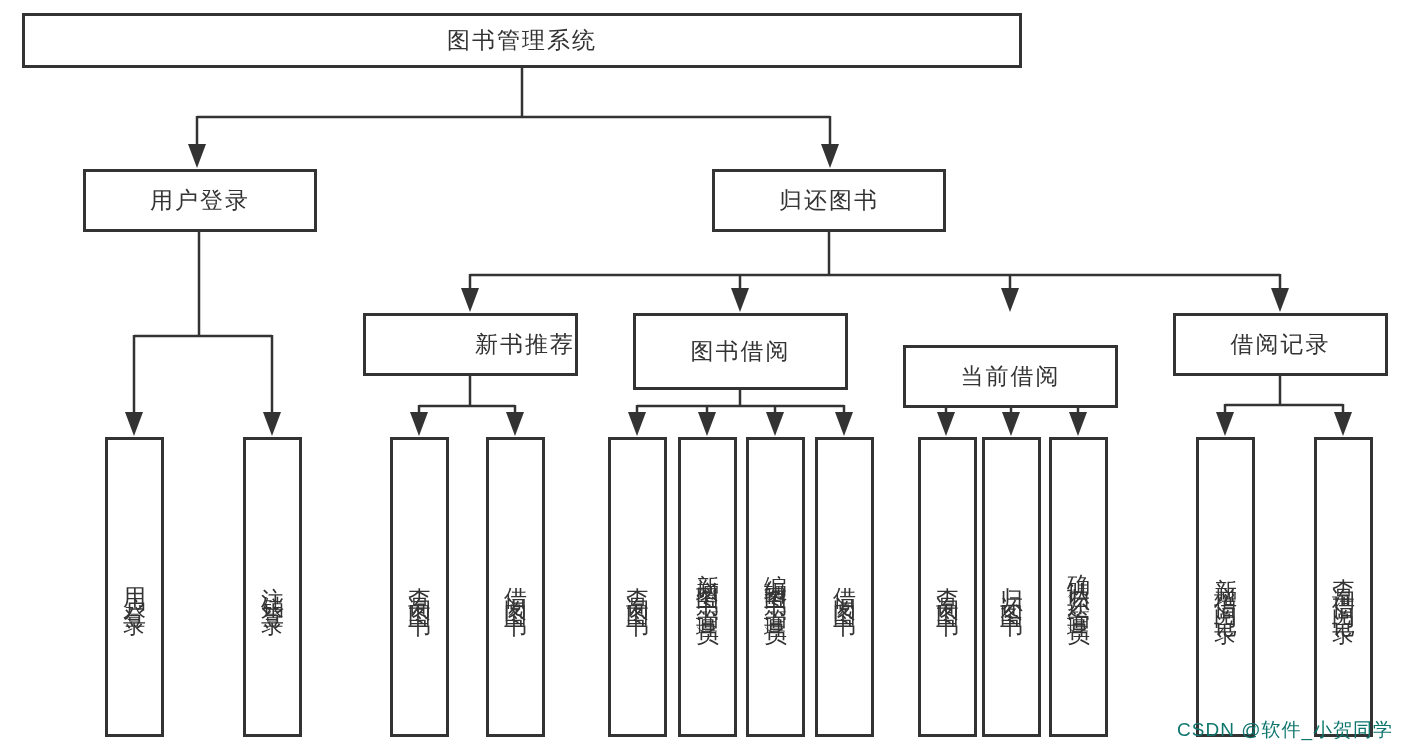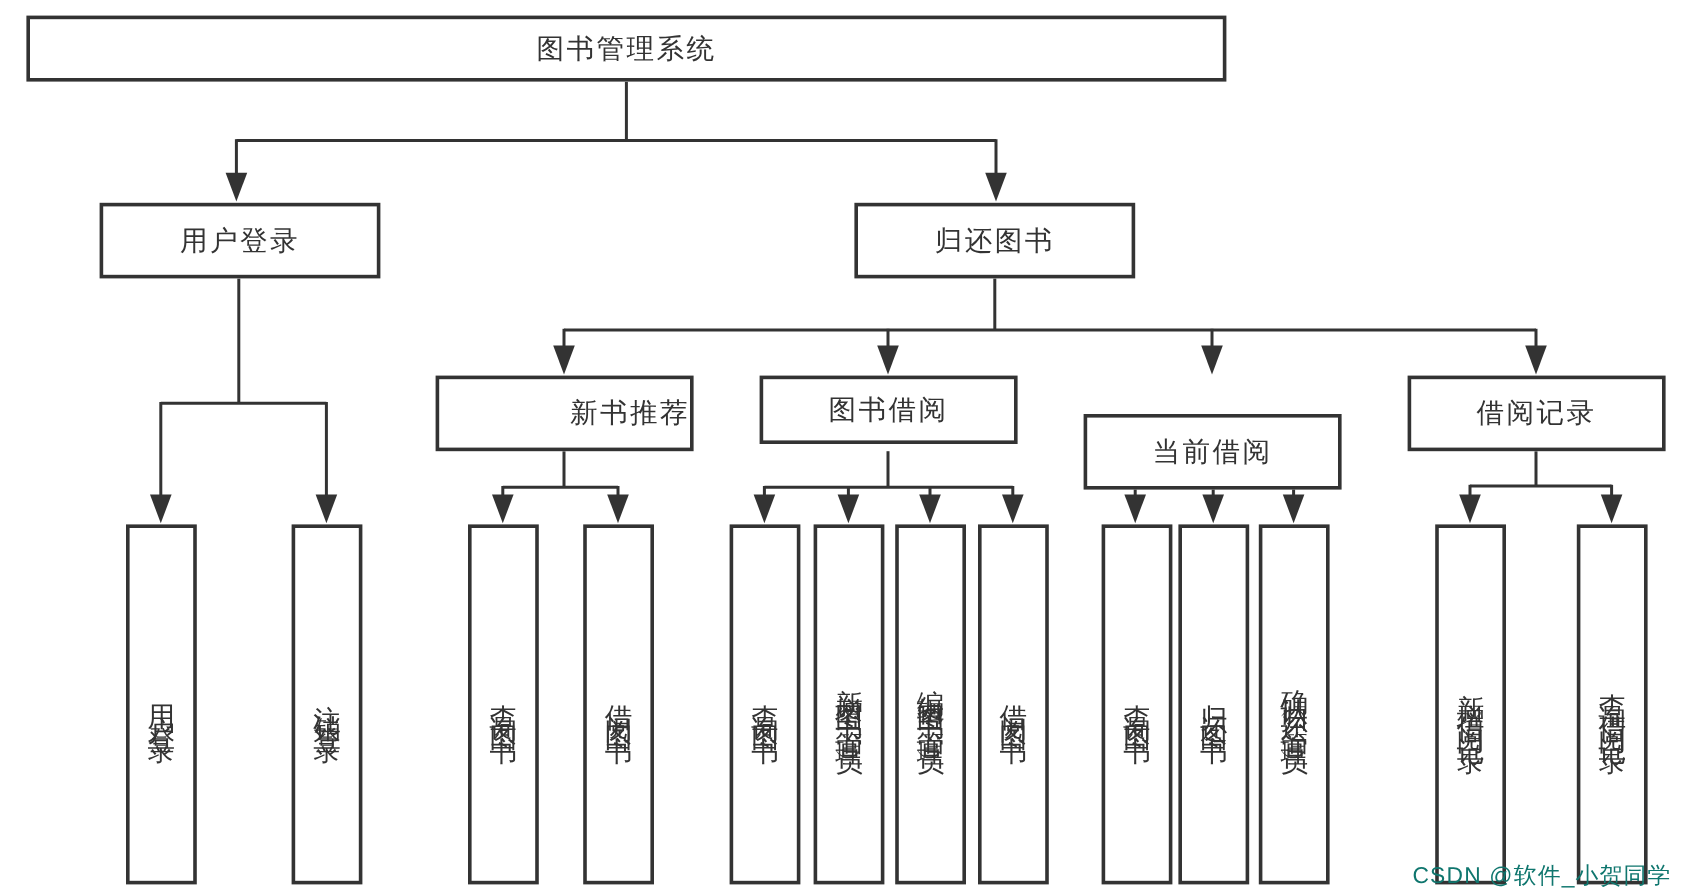--- a/index.html
+++ b/index.html
@@ -160,21 +160,21 @@
   <div class="hbox" style="left:83px; top:169px; width:234px; height:63px;">
     <span>用户登录</span>
   </div>
   <div class="hbox" style="left:712px; top:169px; width:234px; height:63px;">
     <span>归还图书</span>
   </div>
 
   <div class="hbox" style="left:363px; top:313px; width:215px; height:63px;justify-content:flex-end;">
     <span>新书推荐</span>
   </div>
-  <div class="hbox" style="left:633px; top:313px; width:215px; height:57px;">
+  <div class="hbox" style="left:633px; top:313px; width:215px; height:77px;">
     <span>图书借阅</span>
   </div>
   <div class="hbox" style="left:903px; top:313px; width:215px; height:63px;margin-top:32px;">
     <span>当前借阅</span>
   </div>
   <div class="hbox" style="left:1173px; top:313px; width:215px; height:63px;">
     <span>借阅记录</span>
   </div>
 
   <div class="vbox" style="left:105px;">

